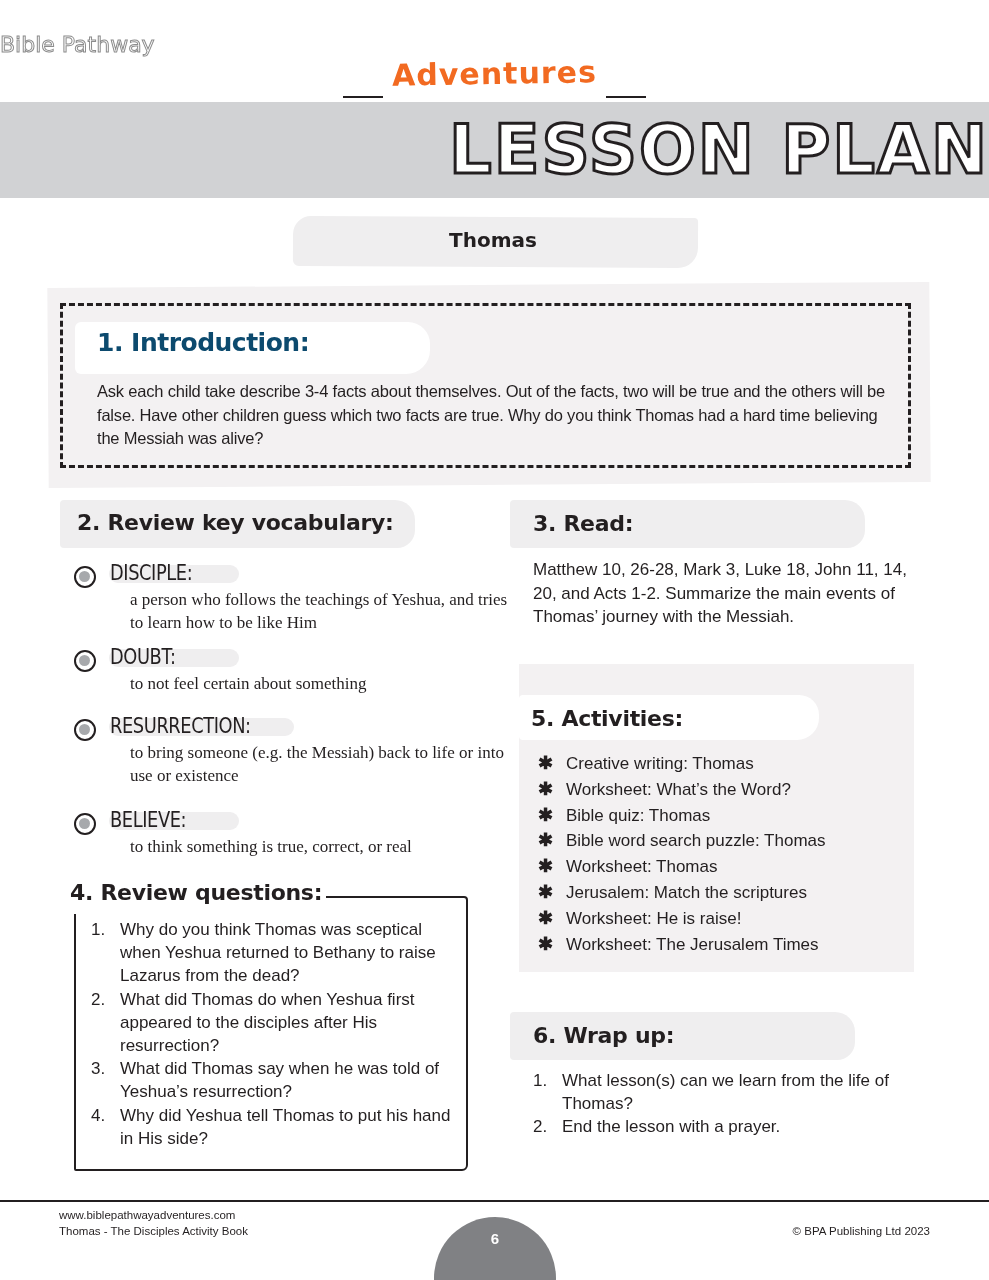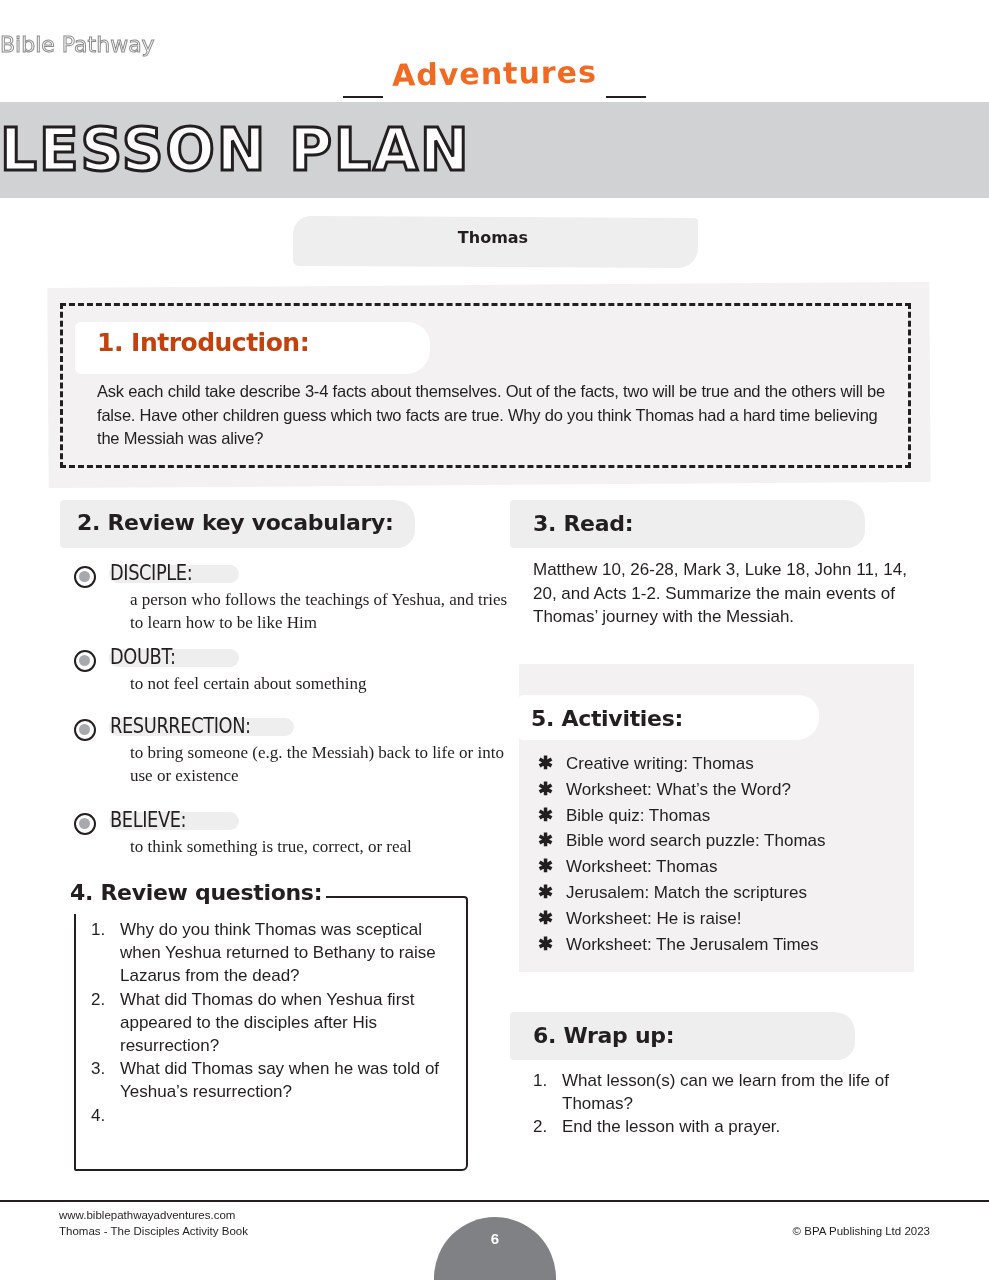--- a/index.html
+++ b/index.html
@@ -13,39 +13,39 @@
   .logo-line.right { left: 606px; }
   .logo-top { position: absolute; left: 0; width: 989px; top: 4px; 
     font-family: "DejaVu Sans", sans-serif; font-size: 22px; color: #fff; letter-spacing: 0px;
     -webkit-text-stroke: 1px #8c8c8c; font-weight: normal; }
   .logo-bottom { position: absolute; left: 0; width: 989px; top: 28px; text-align: center;
     font-family: "DejaVu Sans", sans-serif; font-size: 30px; color: #f26a21; font-weight: bold;
     letter-spacing: 1px; transform: rotate(-1deg); }
 
   
   .title-band { position: absolute; left: 0; top: 102px; width: 989px; height: 96px; background: #d1d2d4; }
-  .title-text { position: absolute; left: 0; top: 110px; width: 989px; text-align: left;
-    font-family: "DejaVu Sans", sans-serif; font-weight: bold; font-size: 58px; letter-spacing: 2px;
+  .title-text { position: absolute; left: 0; top: 110px; width: 989px; text-align: right;
+    font-family: "DejaVu Sans", sans-serif; font-weight: bold; font-size: 67px; letter-spacing: 2px;
     color: #ffffff; -webkit-text-stroke: 3px #231f20; line-height: 80px; }
 
   
   .subtitle-brush { position: absolute; left: 293px; top: 217px; width: 405px; height: 50px;
     background: #efeeef; border-radius: 18px 4px 20px 6px; transform: rotate(0.3deg); }
   .subtitle { position: absolute; left: 293px; top: 228px; width: 400px; text-align: center;
-    font-family: "DejaVu Sans", sans-serif; font-weight: bold; font-size: 16px; color: #231f20; }
+    font-family: "DejaVu Sans", sans-serif; font-weight: bold; font-size: 20px; color: #231f20; }
 
   
   .intro-bg { position: absolute; left: 48px; top: 285px; width: 882px; height: 200px;
     background: #f3f1f2; transform: rotate(-0.4deg); }
   .intro-box { position: absolute; left: 60px; top: 303px; width: 851px; height: 165px;
     border: 3px dashed #231f20; }
   .intro-head-brush { position: absolute; left: 75px; top: 322px; width: 355px; height: 52px;
     background: #ffffff; border-radius: 6px 22px 24px 6px; }
   .intro-head { position: absolute; left: 97px; top: 328px;
-    font-family: "DejaVu Sans", sans-serif; font-weight: bold; font-size: 25px; color: #c2410c;
+    font-family: "DejaVu Sans", sans-serif; font-weight: bold; font-size: 25px; color: #0c4a6e;
     letter-spacing: -0.5px; }
   .intro-text { position: absolute; left: 97px; top: 380px; width: 800px;
     font-family: "Liberation Sans", sans-serif; font-size: 16.5px; line-height: 23.5px; color: #231f20;
     letter-spacing: -0.2px; }
 
   
   .brush { position: absolute; background: #efeeef; border-radius: 4px 20px 18px 4px; }
   .sec-head { position: absolute; font-family: "DejaVu Sans", sans-serif; font-weight: bold;
     font-size: 22px; color: #231f20; letter-spacing: -0.3px; }
 
@@ -150,21 +150,21 @@
 <div class="sec-head" style="left:533px; top:511px;">3. Read:</div>
 <div class="read-text">Matthew 10, 26-28, Mark 3, Luke 18, John 11, 14, 20, and Acts 1-2. Summarize the main events of Thomas’ journey with the Messiah.</div>
 
 <div class="rq-box"></div>
 <div class="rq-head-bg"></div>
 <div class="sec-head" style="left:70px; top:880px;">4. Review questions:</div>
 <ol class="num-list" style="left:91px; top:918px; width:370px;">
   <li><span class="num">1.</span><span>Why do you think Thomas was sceptical when Yeshua returned to Bethany to raise Lazarus from the dead?</span></li>
   <li><span class="num">2.</span><span>What did Thomas do when Yeshua first appeared to the disciples after His resurrection?</span></li>
   <li><span class="num">3.</span><span>What did Thomas say when he was told of Yeshua’s resurrection?</span></li>
-  <li><span class="num">4.</span></li>
+  <li><span class="num">4.</span><span>Why did Yeshua tell Thomas to put his hand in His side?</span></li>
 </ol>
 
 <div class="act-bg"></div>
 <div class="act-head-brush"></div>
 <div class="sec-head" style="left:531px; top:706px;">5. Activities:</div>
 <ul class="act-list">
   <li><span class="star">✱</span><span>Creative writing: Thomas</span></li>
   <li><span class="star">✱</span><span>Worksheet: What’s the Word?</span></li>
   <li><span class="star">✱</span><span>Bible quiz: Thomas</span></li>
   <li><span class="star">✱</span><span>Bible word search puzzle: Thomas</span></li>

